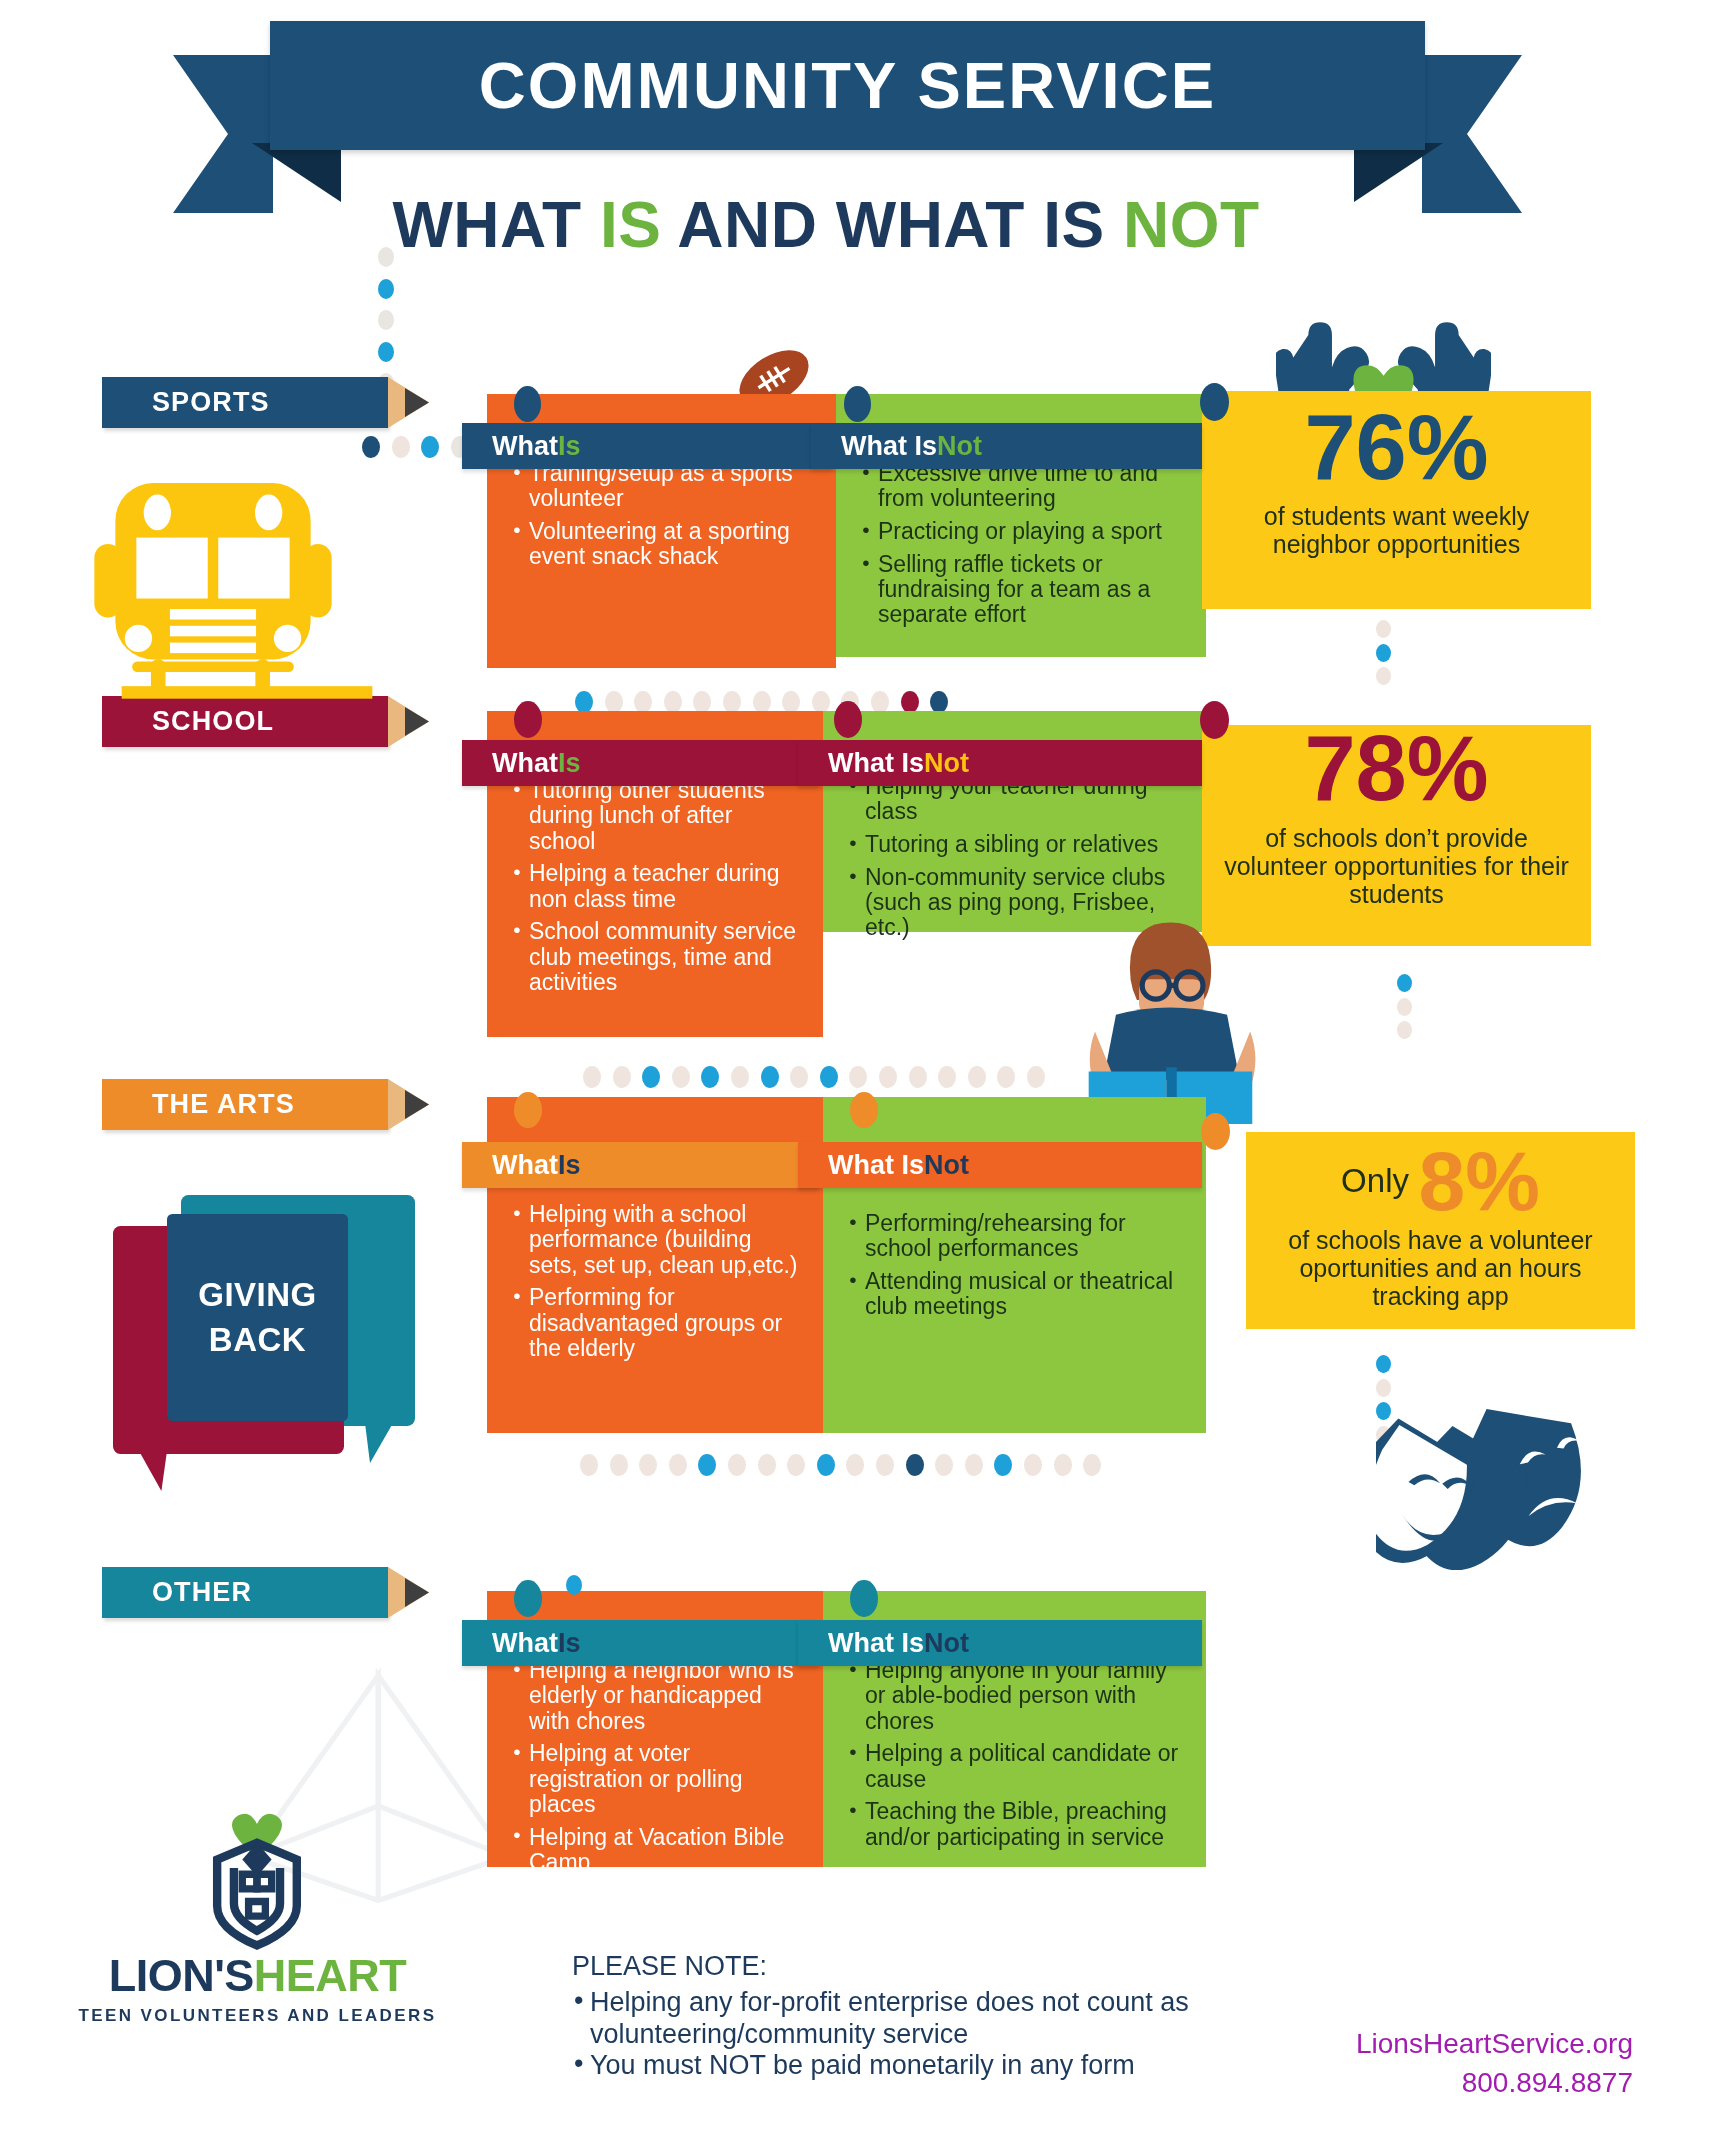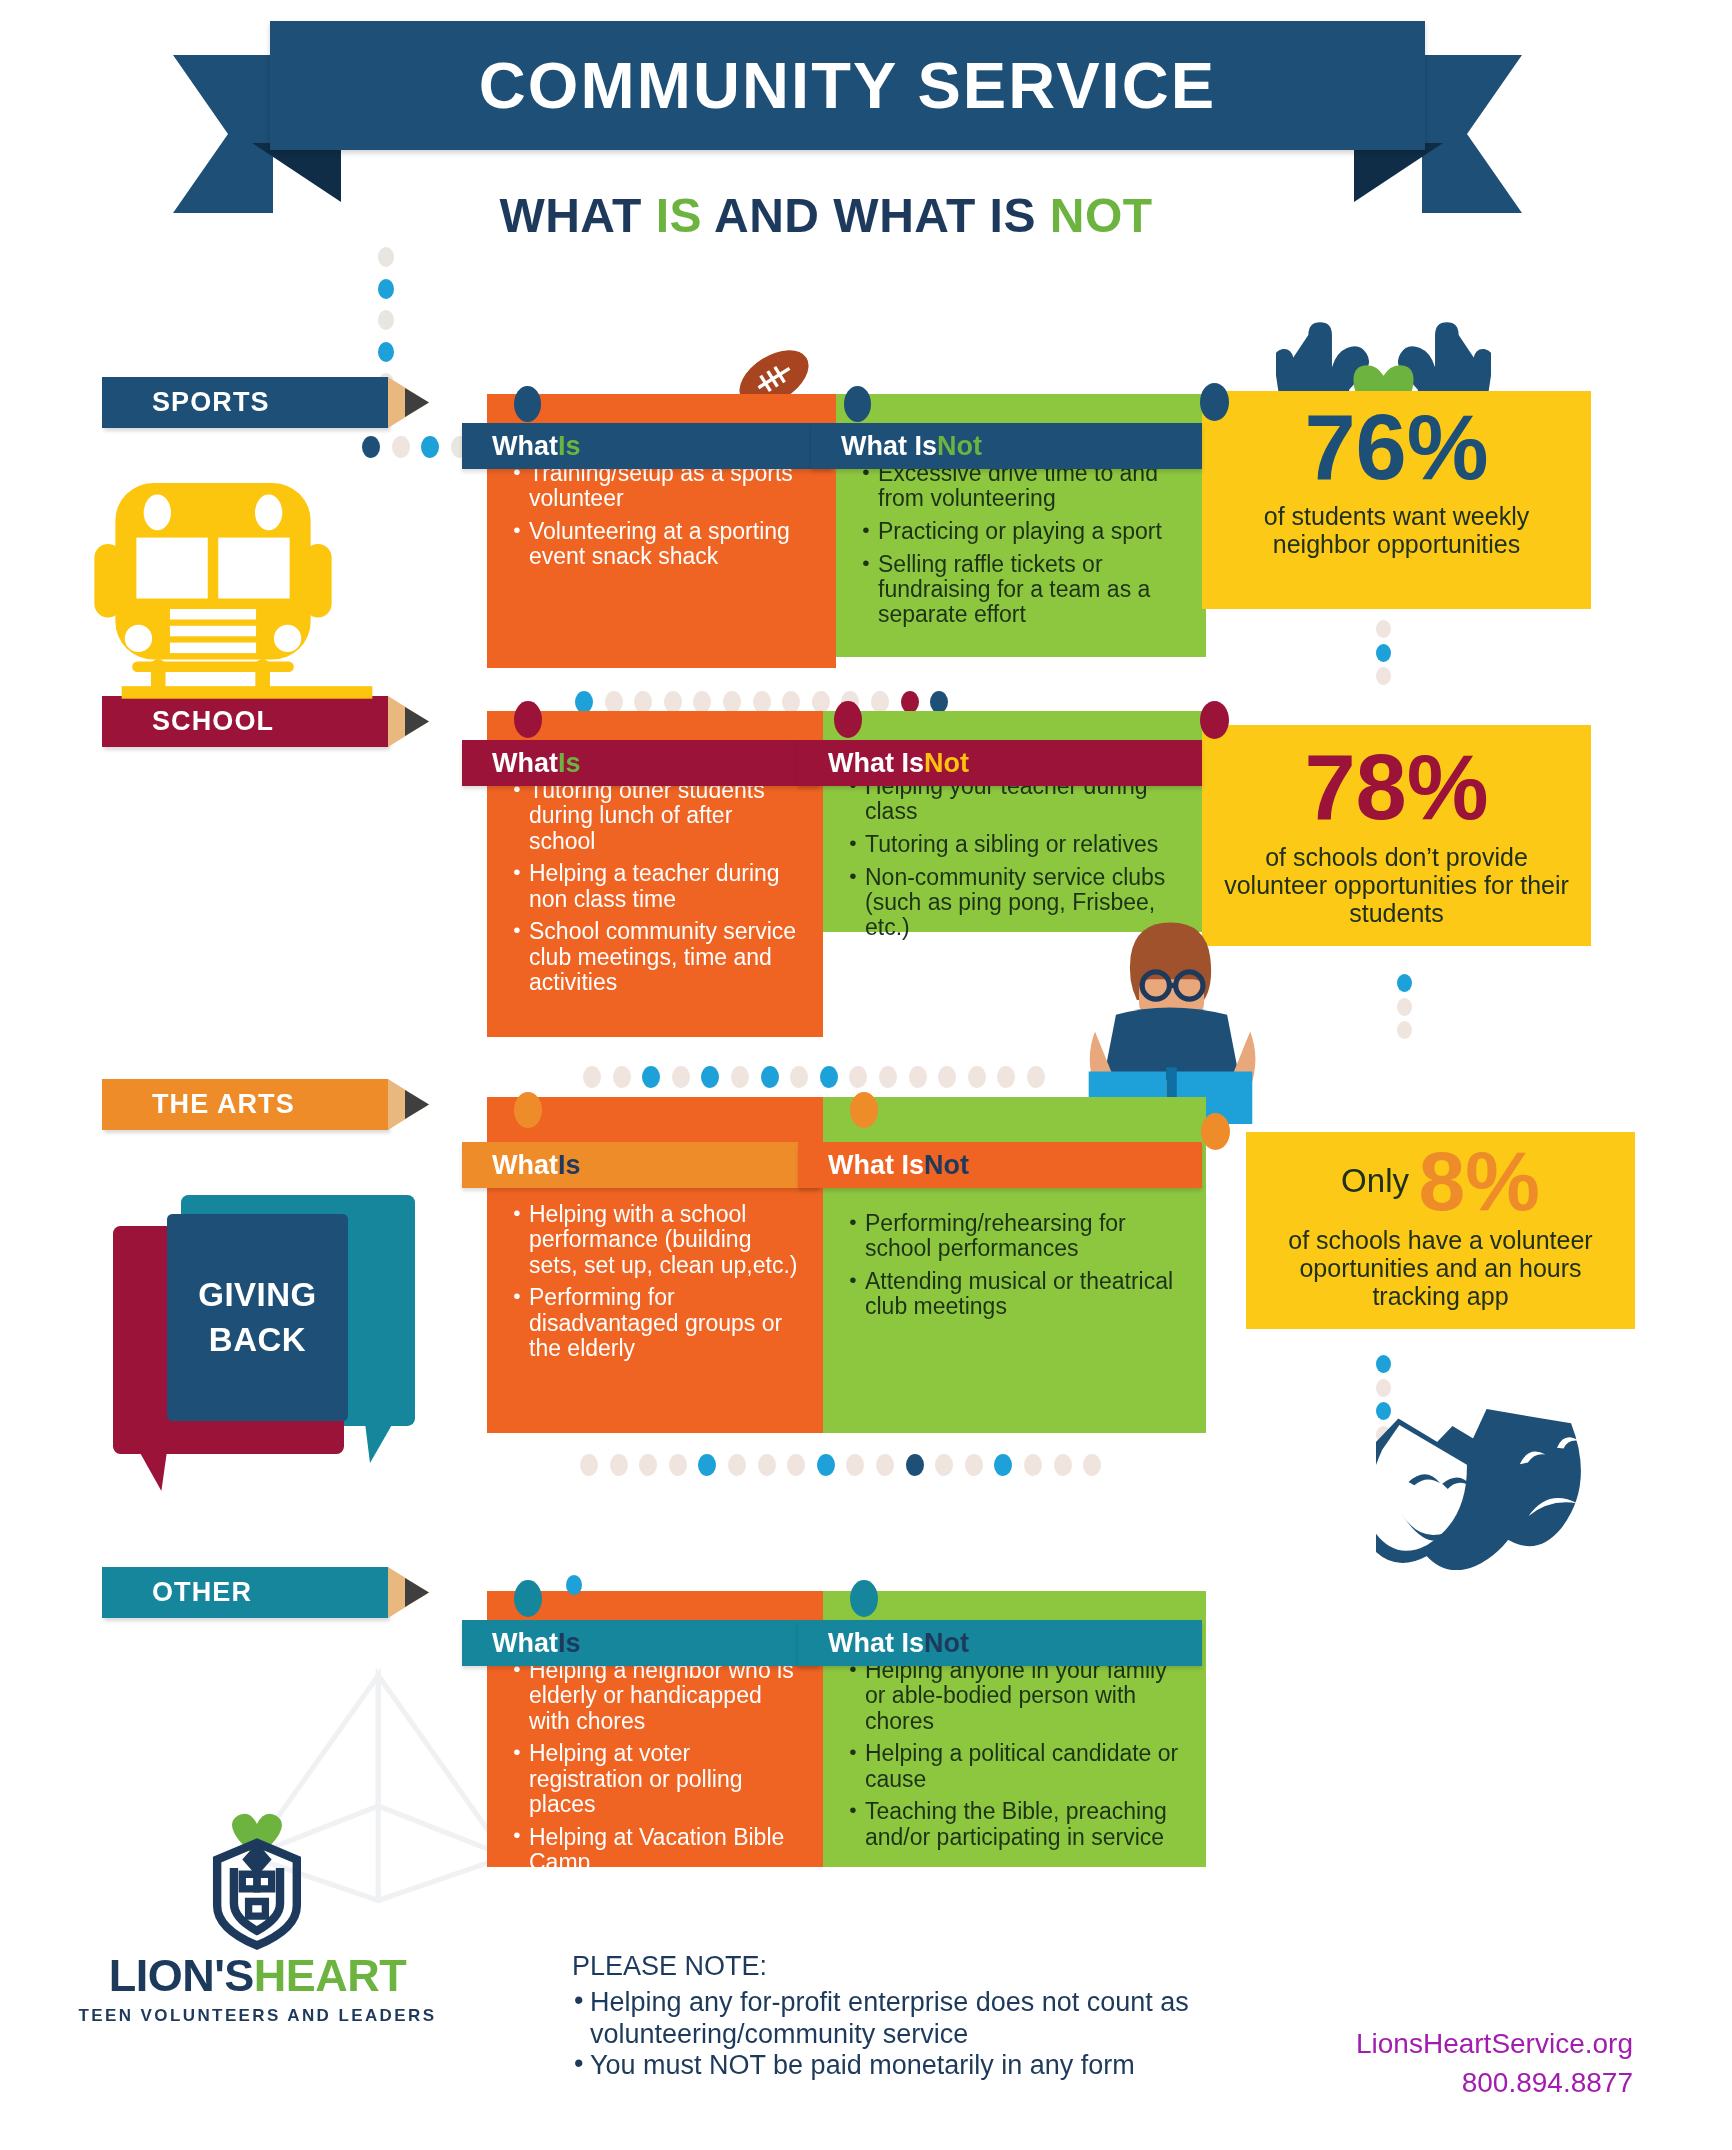--- a/index.html
+++ b/index.html
@@ -30,21 +30,21 @@
     background:#1d4f77;
     display:flex; align-items:center; justify-content:center;
     box-shadow: 0 3.2px 5.3px rgba(0,0,0,.18);
   }
   .ribbon-main .title {
     color:#ffffff; font-size:65px; font-weight:bold; letter-spacing:2.1px;
     font-family:"Liberation Sans", sans-serif;
   }
   .subtitle {
     position:absolute; top:188px; left:0; width:1652px; text-align:center;
-    font-size:48px; font-weight:bold; color:#1d3a5c; letter-spacing:0.5px;
+    font-size:64px; font-weight:bold; color:#1d3a5c; letter-spacing:0.5px;
   }
   .subtitle .hl-green { color:#6cb33f; }
 
   
   .tag { position:absolute; height:51px; display:flex; align-items:center; }
   .tag .bar {
     height:51px; display:flex; align-items:center; padding-left:50px;
     color:#fff; font-size:27px; font-weight:bold; letter-spacing:1.1px;
     box-shadow: 2.1px 2.6px 3.7px rgba(0,0,0,.15);
   }
@@ -281,21 +281,21 @@
       <ul>
         <li>Helping your teacher during class</li>
         <li>Tutoring a sibling or relatives</li>
         <li>Non-community service clubs (such as ping pong, Frisbee, etc.)</li>
       </ul>
     </div>
   </div>
   <div class="dot-oval" style="left:834px;top:701px;width:28px;height:37px;background:#9c1339;"></div>
 
   <div class="stat" style="left:1202px;top:725px;width:389px;height:221px;">
-    <div class="big" style="font-size:92px;color:#9c1339;padding-top:19px;">78%</div>
+    <div class="big" style="font-size:92px;color:#9c1339;">78%</div>
     <div class="sub" style="margin-top:12.6px;">of schools don’t provide volunteer opportunities for their students</div>
   </div>
   <div class="dot-oval" style="left:1200px;top:701px;width:29px;height:38px;background:#9c1339;"></div>
 
   <svg class="img-ic" style="left:1074px;top:914px;" width="194" height="210" viewBox="0 0 185 200">
     <path d="M92 8 q34 0 38 34 q3 26 -6 40 l-64 0 q-9-18 -6-42 q5-32 38-32z" fill="#a0522d"></path>
     <rect x="62" y="62" width="62" height="34" rx="10" fill="#e8a87c"></rect>
     <circle cx="78" cy="68" r="13" fill="none" stroke="#1d3a5c" stroke-width="5"></circle>
     <circle cx="110" cy="68" r="13" fill="none" stroke="#1d3a5c" stroke-width="5"></circle>
     <line x1="91" y1="68" x2="97" y2="68" stroke="#1d3a5c" stroke-width="5"></line>

